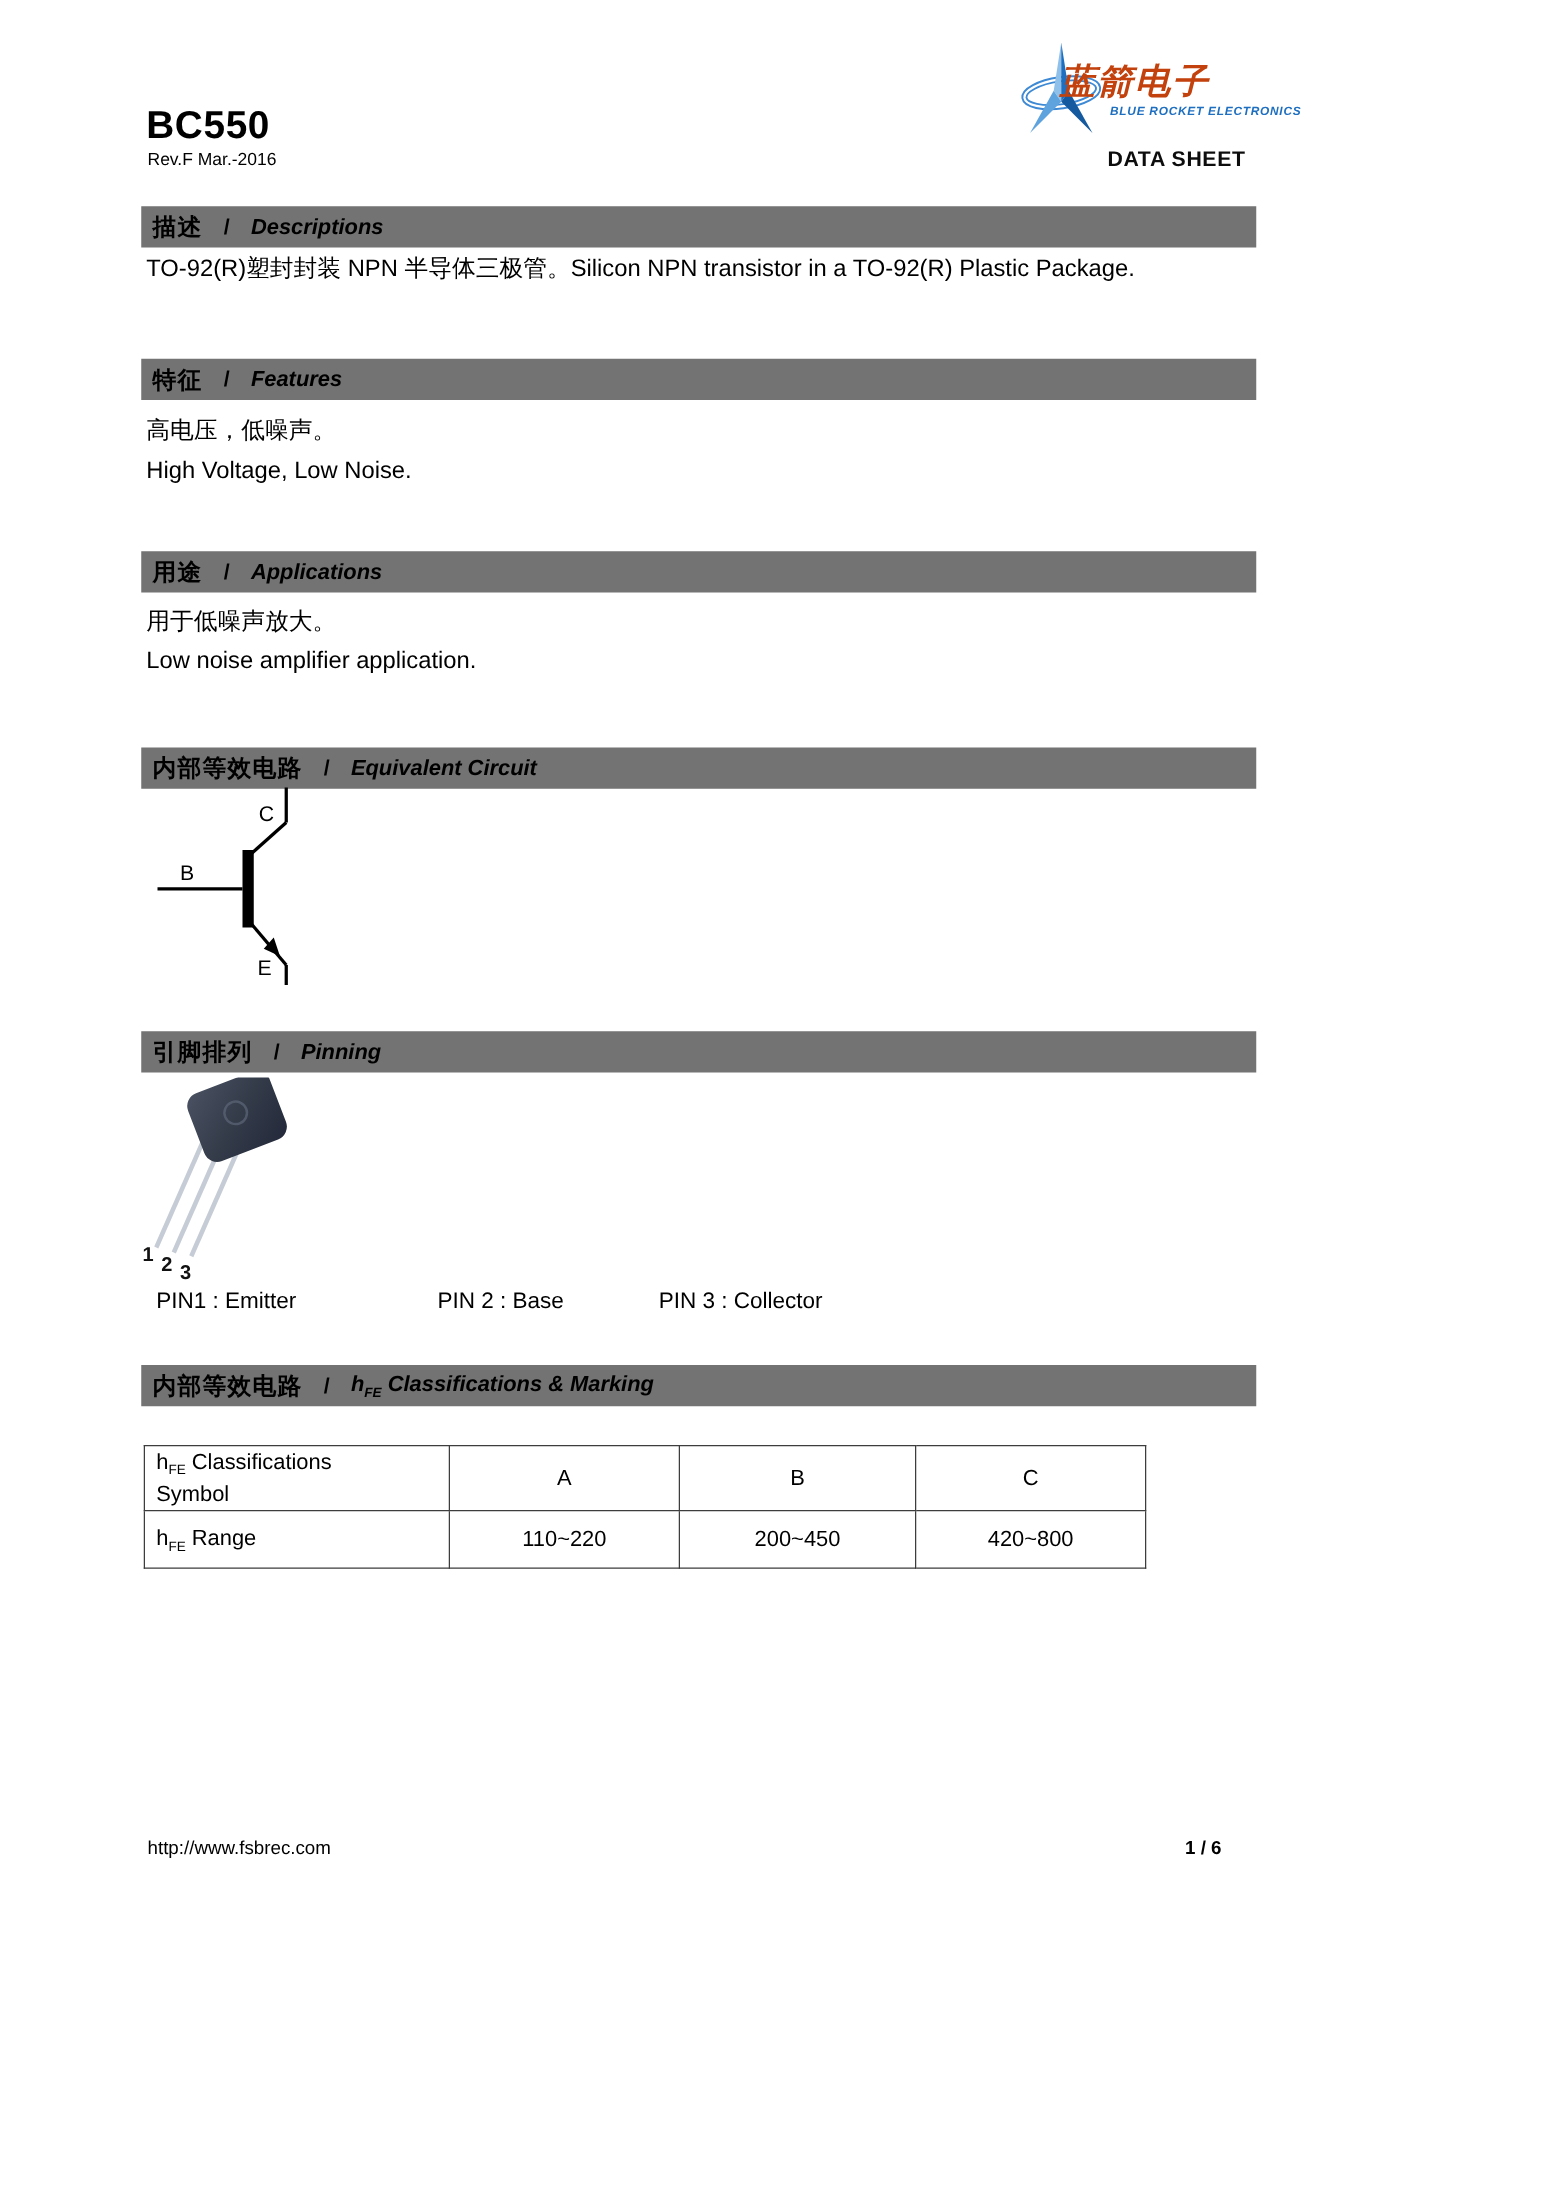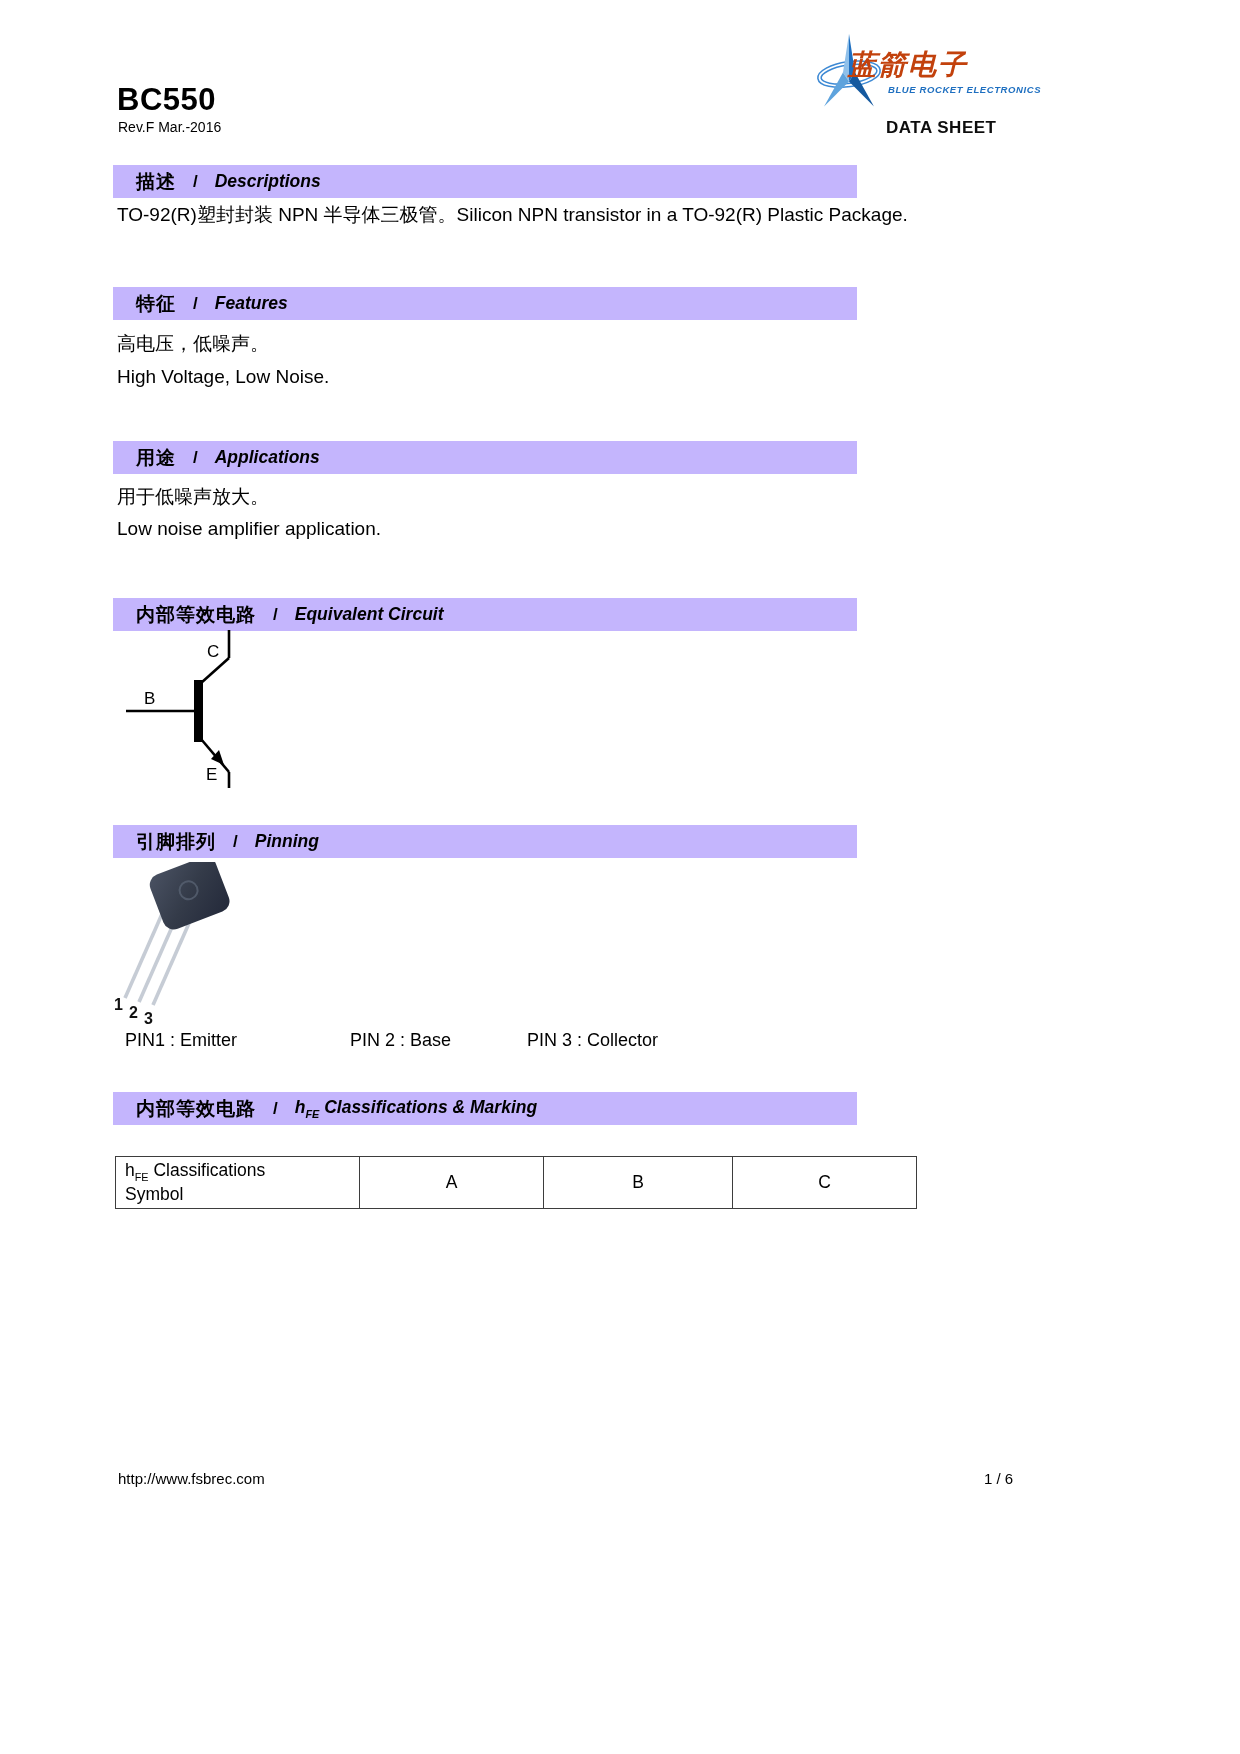--- a/index.html
+++ b/index.html
@@ -15,22 +15,22 @@
   .doc-title { position:absolute; left:117px; top:82px; font-size:31px; font-weight:bold; letter-spacing:0.5px; }
   .doc-rev   { position:absolute; left:118px; top:119px; font-size:14px; }
 
   .logo-icon { position:absolute; left:812px; top:28px; }
   .logo-cn   { position:absolute; left:848px; top:46px; font-size:28px; font-weight:bold; font-style:italic; color:#c2410c; letter-spacing:2px; }
   .logo-en   { position:absolute; left:888px; top:84px; font-size:9.5px; font-weight:bold; font-style:italic; color:#1e6fc0; letter-spacing:0.6px; }
   .doc-type  { position:absolute; left:886px; top:106px; font-size:17px; font-weight:bold; color:#0d0d0d; letter-spacing:0.5px;margin-top:12px; }
 
   
   .band {
-    position:absolute; left:113px; width:744px; height:33px;
-    background:#c4b5fd; display:flex; align-items:center; padding-left:23px;
+    position:absolute; left:113px; width:892px; height:33px;
+    background:#737373; display:flex; align-items:center; padding-left:9px;
   }
   .band .cn  { font-weight:bold; font-size:19px; letter-spacing:1px; }
   .band .sep { font-weight:bold; font-size:17px; margin:0 17px; }
   .band .en  { font-weight:bold; font-size:17.5px;font-style:italic; }
   sub { font-size:0.62em; }
 
   .body-text { position:absolute; left:117px; font-size:19px; }
 
   
   .circuit-svg { position:absolute; left:108px; top:628px; }
@@ -45,21 +45,21 @@
   }
   .hfe-table .c1 { width:244px; text-align:left; padding-left:9px; line-height:1.3; }
   .hfe-table .c2 { width:184px; }
   .hfe-table .c3 { width:189px; }
   .hfe-table .c4 { width:184px; }
   .hfe-table .r1 td { height:52px; }
   .hfe-table .r2 td { height:46px; }
 
   
   .footer-url  { position:absolute; left:118px; top:1470px; font-size:15px; }
-  .footer-page { position:absolute; left:948px; top:1470px; font-size:15px; font-weight:normal;margin-left:36px; }
+  .footer-page { position:absolute; left:948px; top:1470px; font-size:15px; font-weight:bold; }
 </style>
 </head>
 <body>
 
 <div class="page">
 
   <div class="doc-title">BC550</div>
   <div class="doc-rev">Rev.F Mar.-2016</div>
 
   <svg class="logo-icon" width="74" height="86" viewBox="0 0 92 96">
@@ -162,19 +162,25 @@
     <tbody>
         <tr class="r1">
       <td class="c1">
         <div><span>h</span><sub>FE</sub><span> Classifications</span></div>
         <div>Symbol</div>
       </td>
       <td class="c2">A</td>
       <td class="c3">B</td>
       <td class="c4">C</td>
     </tr>
+    <tr class="r2">
+      <td class="c1"><span>h</span><sub>FE</sub><span> Range</span></td>
+      <td class="c2">110~220</td>
+      <td class="c3">200~450</td>
+      <td class="c4">420~800</td>
+    </tr>
   </tbody>
     </table>
 
   <div class="footer-url">http://www.fsbrec.com</div>
   <div class="footer-page">1 / 6</div>
 
 </div>
 
 </body></html>

